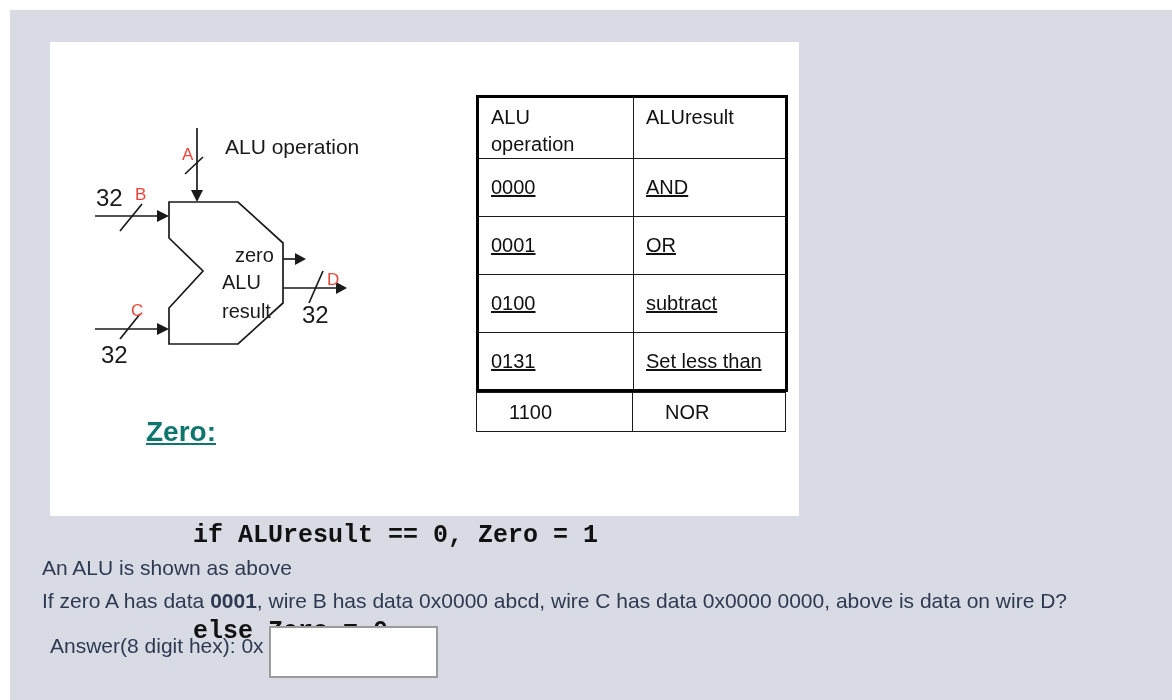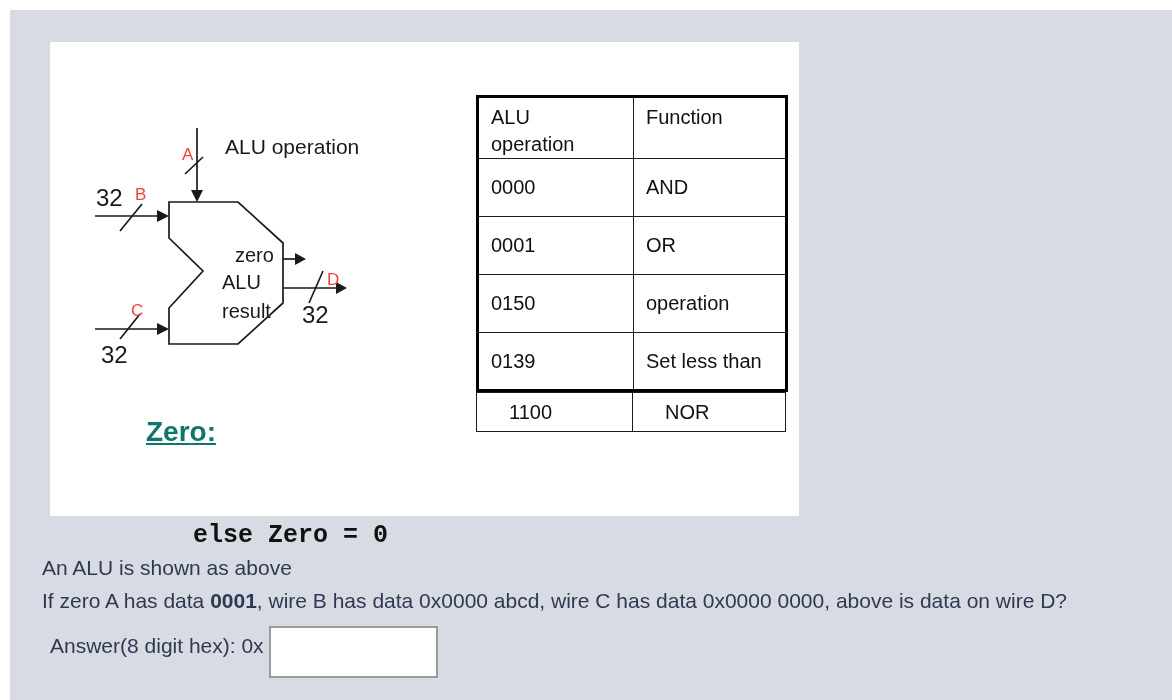--- a/index.html
+++ b/index.html
@@ -8,21 +8,21 @@
   #figure { position:absolute; left:40px; top:32px; width:749px; height:474px; background:#ffffff; }
   #diagram-svg { position:absolute; left:0; top:0; }
 
   
   #table-wrap { position:absolute; left:426px; top:53px; width:312px; }
   table { border-collapse:collapse; table-layout:fixed; width:309px; color:#111; }
   .alu-table { border:3px solid #000; }
   .alu-table td, .alu-table th, .alu-table-last td { border:1.5px solid #1a1a1a; font-size:20px; font-weight:400; text-align:left; padding-left:12px; }
   .alu-table th { height:62px; vertical-align:top; padding-top:6px; line-height:27px; }
   .alu-table th span { display:inline-block; max-width:112px; }
-  .alu-table td { height:58px; vertical-align:middle; }
+  .alu-table td { height:58px; vertical-align:middle;text-decoration:underline; }
   .alu-table-last { border:1.5px solid #1a1a1a; border-top:none; }
   .alu-table-last td { height:39px; vertical-align:middle;padding-left:32px; }
   .col-op { width:156px; } .col-fn { width:153px; }
 
   
   #zero-heading { position:absolute; left:96px; top:374px; font-size:28px; font-weight:600; color:#0f766e;text-decoration:underline; }
   #zero-code { position:absolute; left:143px; top:414px; font-family:"Liberation Mono", monospace; font-weight:700; font-size:25px; line-height:32px; color:#111; white-space:pre; }
 
   
   #question { position:absolute; left:32px; top:541px; font-size:21px; line-height:33px; color:#2e3a52; }
@@ -91,56 +91,57 @@
 
     <div id="table-wrap">
       <table class="alu-table">
         <colgroup>
             <col class="col-op">
             <col class="col-fn">
           </colgroup>
         <tbody>
             <tr>
           <th><span>ALU operation</span></th>
-          <th><span>Function</span></th>
+          <th><span>ALUresult</span></th>
         </tr>
         <tr>
           <td>0000</td>
           <td>AND</td>
         </tr>
         <tr>
           <td>0001</td>
           <td>OR</td>
         </tr>
         <tr>
-          <td>0150</td>
-          <td>operation</td>
+          <td>0100</td>
+          <td>subtract</td>
         </tr>
         <tr>
-          <td>0139</td>
+          <td>0131</td>
           <td>Set less than</td>
         </tr>
       </tbody>
         </table>
       <table class="alu-table-last">
         <colgroup>
             <col class="col-op">
             <col class="col-fn">
           </colgroup>
         <tbody>
             <tr>
           <td>1100</td>
           <td>NOR</td>
         </tr>
       </tbody>
         </table>
     </div>
 
     <div id="zero-heading">Zero:</div>
     <div id="zero-code">
+      <div>if ALUresult == 0, Zero = 1</div>
       <div>else Zero = 0</div>
     </div>
   </div>
 
   <div id="question">
     <div>An ALU is shown as above</div>
     <div><span>If zero A has data </span><b>0001</b><span>, wire B has data 0x0000 abcd, wire C has data 0x0000 0000, above is data on wire D?</span></div>
   </div>
 
   <div id="answer-row">

